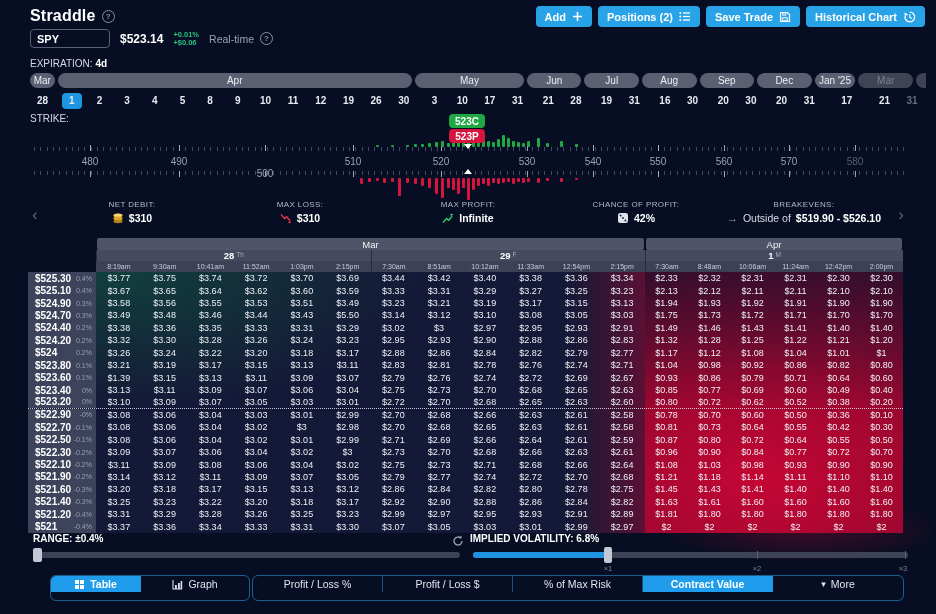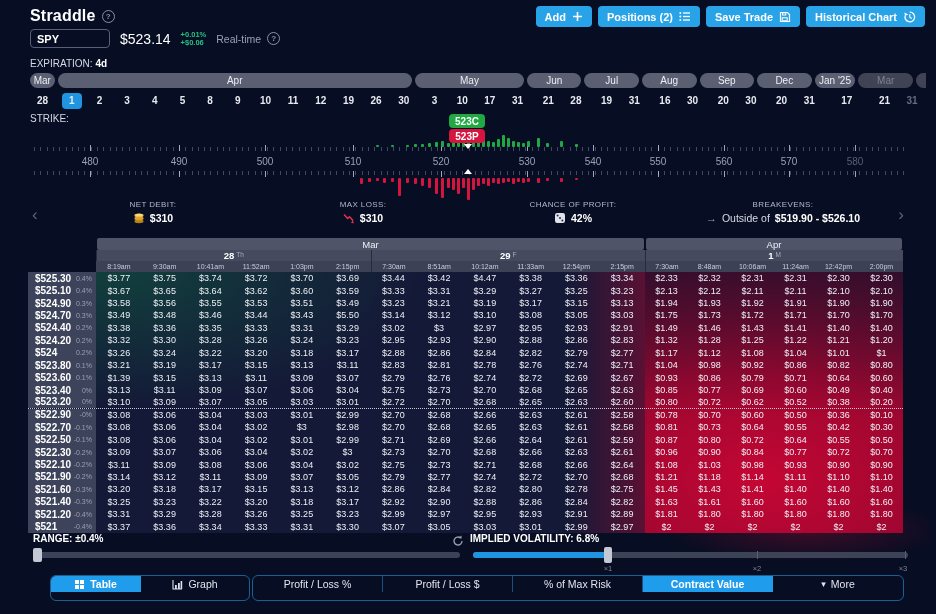--- a/index.html
+++ b/index.html
@@ -8,21 +8,21 @@
   .abs{position:absolute;}
   
   .title{font-size:16px;font-weight:bold;letter-spacing:.2px;}
   .qicon{display:inline-flex;align-items:center;justify-content:center;width:11px;height:11px;
          border:1px solid #8a90a5;border-radius:50%;color:#8a90a5;font-size:8px;font-weight:bold;margin-left:6px;}
   .btnrow{display:flex;gap:6px;}
   .bluebtn{display:flex;align-items:center;gap:6px;background:#29a3e8;color:#fff;font-weight:bold;
            font-size:11px;border:none;border-radius:4px;height:21px;padding:0 9px;cursor:pointer;}
   .symbox{width:66px;height:17px;background:transparent;border:1.5px solid #5a6078;border-radius:4px;
           color:#fff;font-weight:bold;font-size:11px;padding:0 6px;font-family:"Liberation Sans",sans-serif;}
-  .price{font-size:14px;font-weight:normal;}
+  .price{font-size:12px;font-weight:bold;}
   .chg{display:flex;flex-direction:column;line-height:8px;font-size:7.5px;font-weight:bold;color:#26c281;}
   .rt{font-size:10.5px;color:#9aa0b5;display:flex;align-items:center;}
   .seclab{font-size:10px;color:#d6d9e6;}
   .seclab b{color:#fff;}
   
   .mrow{display:flex;gap:3px;align-items:center;}
   .month-pill{height:15px;border-radius:8px;background:#5a5f72;color:#eceef4;font-size:10px;
               display:flex;align-items:center;justify-content:center;cursor:pointer;}
   .month-pill.dim{background:#3f4354;color:#7d8296;}
   .sliver{width:10px;height:15px;border-radius:8px 0 0 8px;background:#3f4354;}
@@ -582,21 +582,21 @@
       <div class="tick" style="left: 873.4px; height: 4px; top: 35px;"></div>
       <div class="tick" style="left: 873.4px; height: 4px; top: 59px;"></div>
       <div class="tick major" style="left: 60px; height: 6px; top: 33px;"></div>
       <div class="tick major" style="left: 60px; height: 6px; top: 59px;"></div>
       <div class="axlab" style="left: 60px; top: 44px;">480</div>
       <div class="tick major" style="left: 149px; height: 6px; top: 33px;"></div>
       <div class="tick major" style="left: 149px; height: 6px; top: 59px;"></div>
       <div class="axlab" style="left: 149px; top: 44px;">490</div>
       <div class="tick major" style="left: 235px; height: 6px; top: 33px;"></div>
       <div class="tick major" style="left: 235px; height: 6px; top: 59px;"></div>
-      <div class="axlab" style="left: 235px; top: 44px;">500</div>
+      <div class="axlab" style="left: 235px; top: 56px;">500</div>
       <div class="tick major" style="left: 323px; height: 6px; top: 33px;"></div>
       <div class="tick major" style="left: 323px; height: 6px; top: 59px;"></div>
       <div class="axlab" style="left: 323px; top: 44px;">510</div>
       <div class="tick major" style="left: 411px; height: 6px; top: 33px;"></div>
       <div class="tick major" style="left: 411px; height: 6px; top: 59px;"></div>
       <div class="axlab" style="left: 411px; top: 44px;">520</div>
       <div class="tick major" style="left: 497px; height: 6px; top: 33px;"></div>
       <div class="tick major" style="left: 497px; height: 6px; top: 59px;"></div>
       <div class="axlab" style="left: 497px; top: 44px;">530</div>
       <div class="tick major" style="left: 563px; height: 6px; top: 33px;"></div>
@@ -705,20 +705,32 @@
           <span style="display: inline-flex; align-items: center;">
             <svg width="12" height="11" viewBox="0 0 12 11">
               <path d="M1 1.5l3.6 4 2-1.8 3.6 4" fill="none" stroke="#e5344f" stroke-width="1.4"></path>
               <path d="M11.2 10.2l-3.2-0.3 1.6-2.4z" fill="#e5344f"></path>
             </svg>
           </span>
           <b>$310</b>
         </span>
       </div>
       <div class="stat">
+        <span class="lab">MAX PROFIT:</span>
+        <span class="val">
+          <span style="display: inline-flex; align-items: center;">
+            <svg width="12" height="11" viewBox="0 0 12 11">
+              <path d="M1 9.5l3.6-4 2 1.8 3.6-4" fill="none" stroke="#2ecc71" stroke-width="1.4"></path>
+              <path d="M11.2 0.8l-3.2 0.3 1.6 2.4z" fill="#2ecc71"></path>
+            </svg>
+          </span>
+          <b>Infinite</b>
+        </span>
+      </div>
+      <div class="stat">
         <span class="lab">CHANCE OF PROFIT:</span>
         <span class="val">
           <span style="display: inline-flex; align-items: center;">
             <svg width="12" height="12" viewBox="0 0 12 12">
               <rect x="1" y="1" width="10" height="10" rx="2.2" fill="#dfe3ed"></rect>
               <circle cx="3.6" cy="3.6" r="1" fill="#2a2f45"></circle>
               <circle cx="6" cy="6" r="1" fill="#2a2f45"></circle>
               <circle cx="8.4" cy="8.4" r="1" fill="#2a2f45"></circle>
             </svg>
           </span>
@@ -790,21 +802,21 @@
               <span class="pc">0.4%</span>
             </div>
             <div class="vc">$3.77</div>
             <div class="vc">$3.75</div>
             <div class="vc">$3.74</div>
             <div class="vc">$3.72</div>
             <div class="vc">$3.70</div>
             <div class="vc">$3.69</div>
             <div class="vc">$3.44</div>
             <div class="vc">$3.42</div>
-            <div class="vc">$4.47</div>
+            <div class="vc">$3.40</div>
             <div class="vc">$3.38</div>
             <div class="vc">$3.36</div>
             <div class="vc">$3.34</div>
             <div class="vc">$2.33</div>
             <div class="vc">$2.32</div>
             <div class="vc">$2.31</div>
             <div class="vc">$2.31</div>
             <div class="vc">$2.30</div>
             <div class="vc">$2.30</div>
           </div>

